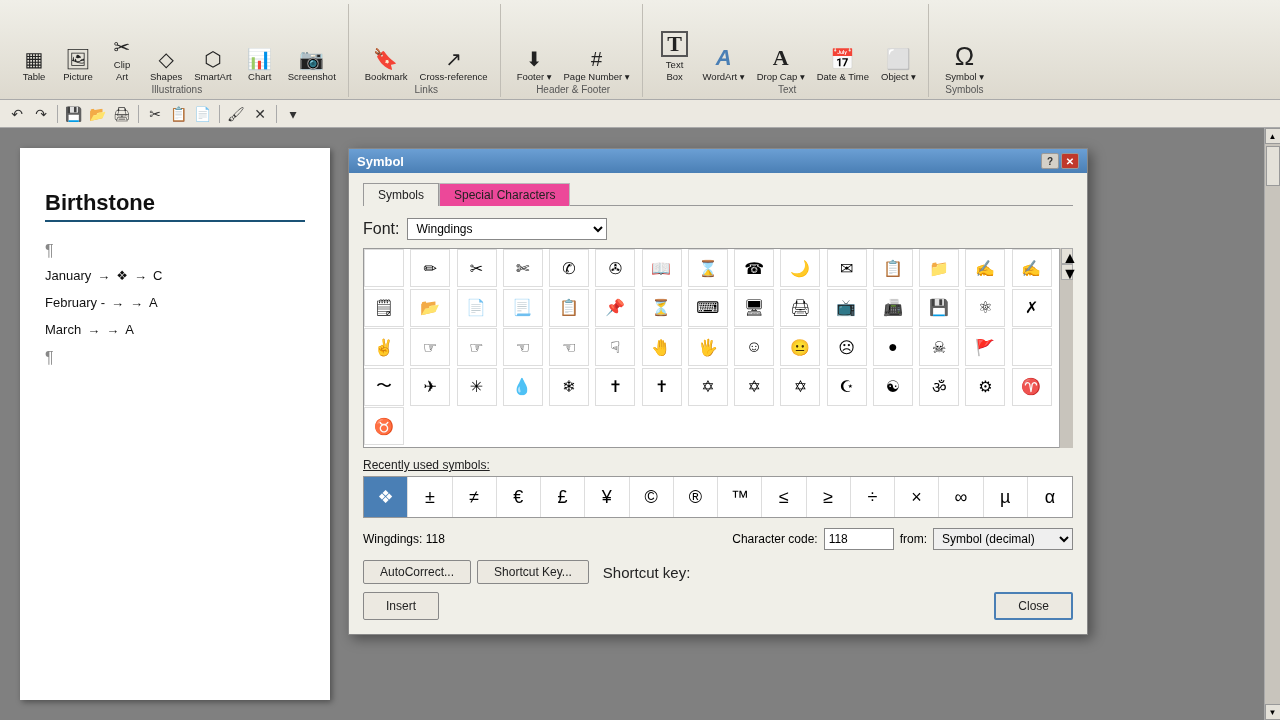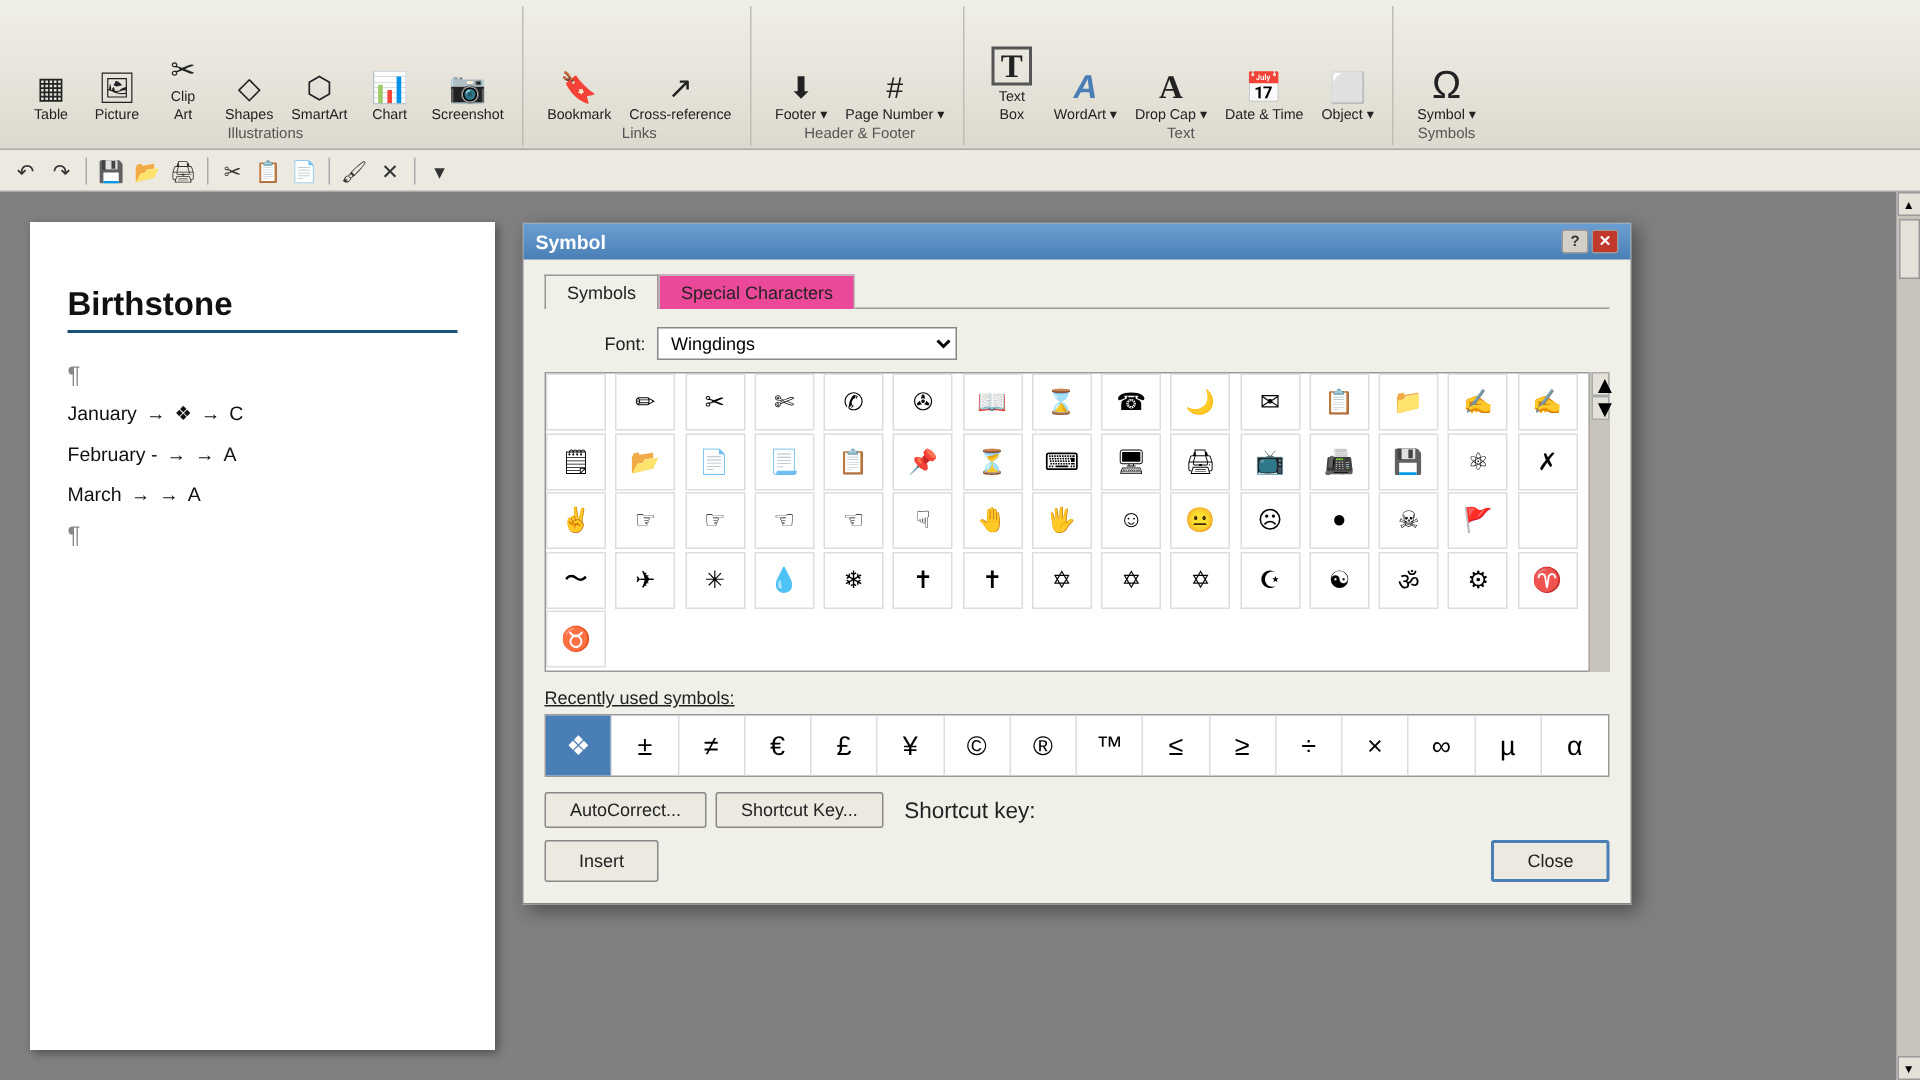--- a/index.html
+++ b/index.html
@@ -241,23 +241,22 @@
     }
 
     
     .font-row {
       display: flex;
       align-items: center;
       gap: 8px;
       margin-bottom: 8px;
     }
     .font-label {
-      font-size: 12px;
+      font-size: 16px;
       color: #222;
-      margin-left: 40px;
     }
     .font-select {
       width: 200px;
       height: 22px;
       font-size: 12px;
       border: 1px solid #888;
       background: white;
       padding: 0 4px;
     }
 
@@ -667,20 +666,31 @@
       <div class="rec-cell">™</div>
       <div class="rec-cell">≤</div>
       <div class="rec-cell">≥</div>
       <div class="rec-cell">÷</div>
       <div class="rec-cell">×</div>
       <div class="rec-cell">∞</div>
       <div class="rec-cell">µ</div>
       <div class="rec-cell">α</div>
     </div>
 
+    <div class="info-row">
+      <span>Wingdings: 118</span>
+      <div class="char-code-group">
+        <span>Character code:</span>
+        <input class="char-code-input" value="118" style="">
+        <span>from:</span>
+        <select class="from-select">
+          <option>Symbol (decimal)</option>
+        </select>
+      </div>
+    </div>
 
     <div class="buttons-row">
       <button class="dialog-btn">AutoCorrect...</button>
       <button class="dialog-btn">Shortcut Key...</button>
       <span class="shortcut-label">Shortcut key:</span>
     </div>
 
     <div class="bottom-row">
       <button class="bottom-btn">Insert</button>
       <button class="bottom-btn default-btn">Close</button>

